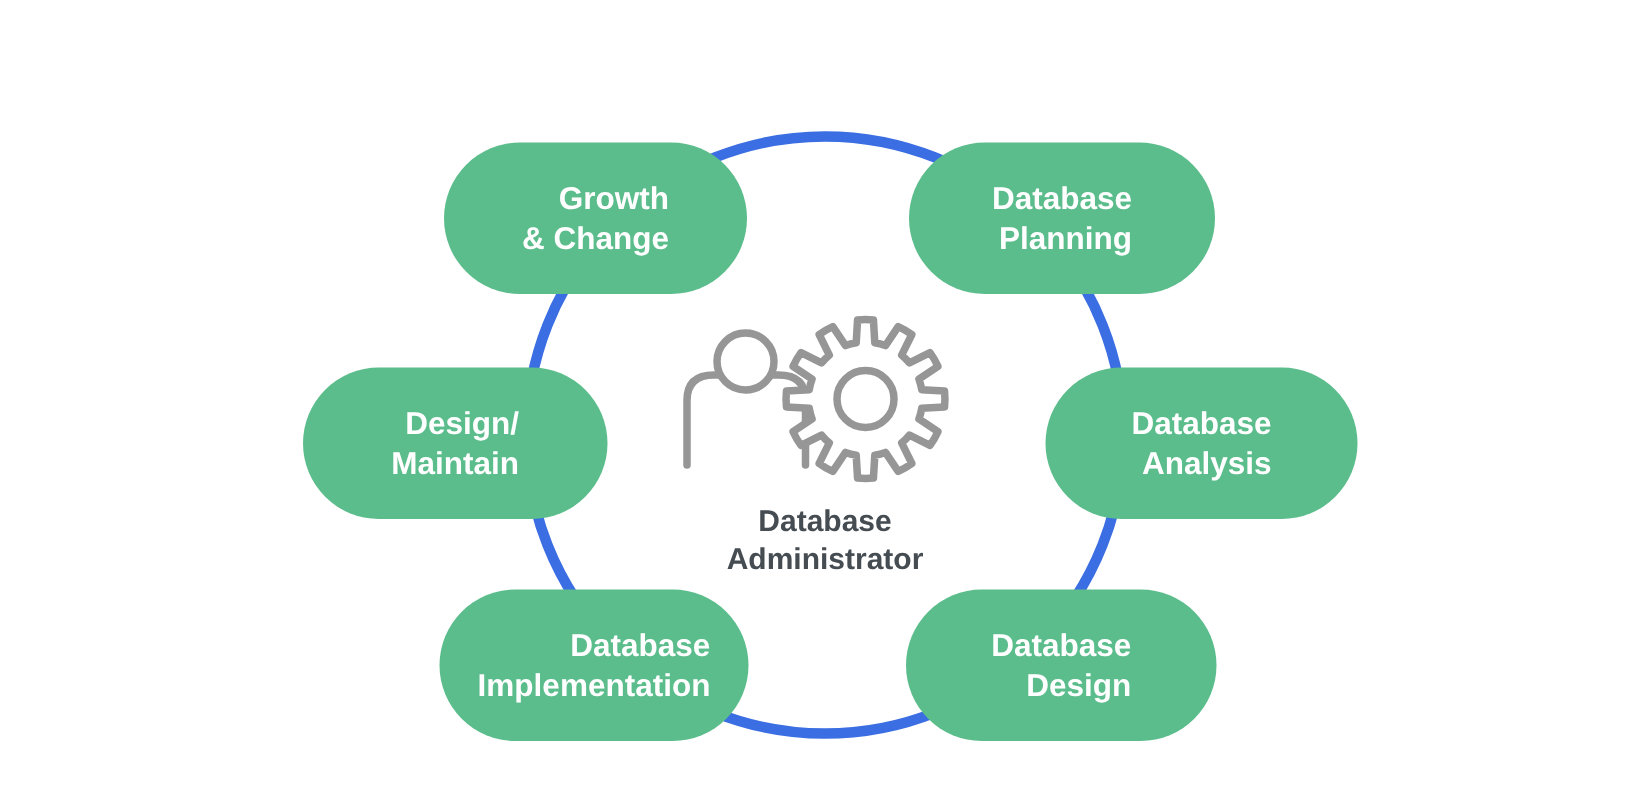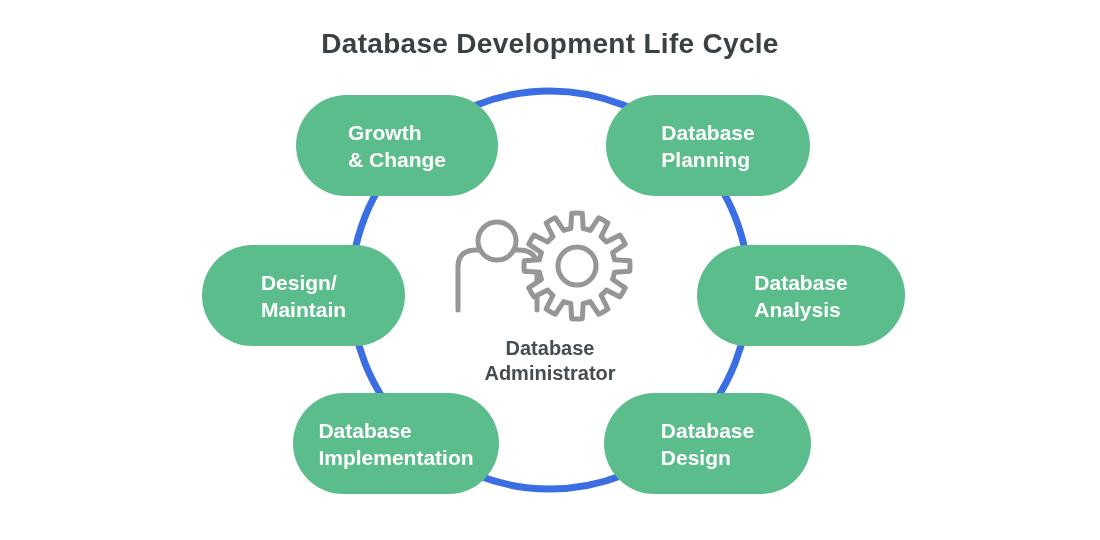--- a/index.html
+++ b/index.html
@@ -40,21 +40,21 @@
     position:absolute;
     height:101px;
     border-radius:51px;
     background:var(--stage-fill);
     display:flex;
     align-items:center;
     justify-content:center;
   }
   .pill span{
     white-space:pre-line;
-    text-align:left;
+    text-align:right;
     color:var(--stage-text);
     font-size:21px;
     font-weight:700;
     line-height:27px;
   }
   .pos-tl{left:296px; top:95px;  width:202px;}
   .pos-tr{left:606px; top:95px;  width:204px;}
   .pos-r {left:697px; top:245px; width:208px;}
   .pos-br{left:604px; top:393px; width:207px;}
   .pos-bl{left:293px; top:393px; width:206px;}
@@ -78,21 +78,20 @@
     font-weight:700;
     line-height:25px;
     color:var(--center-text);
   }
 </style>
 </head>
 <body>
 
 <div class="canvas">
 
-  <h1 class="title">Database Development Life Cycle</h1>
 
   <svg class="ring" width="1100" height="540" viewBox="0 0 1100 540">
     <circle cx="550" cy="290" r="199"></circle>
   </svg>
 
   <div class="pill pos-tr">
     <span>Database
 Planning</span>
   </div>
   <div class="pill pos-r">

